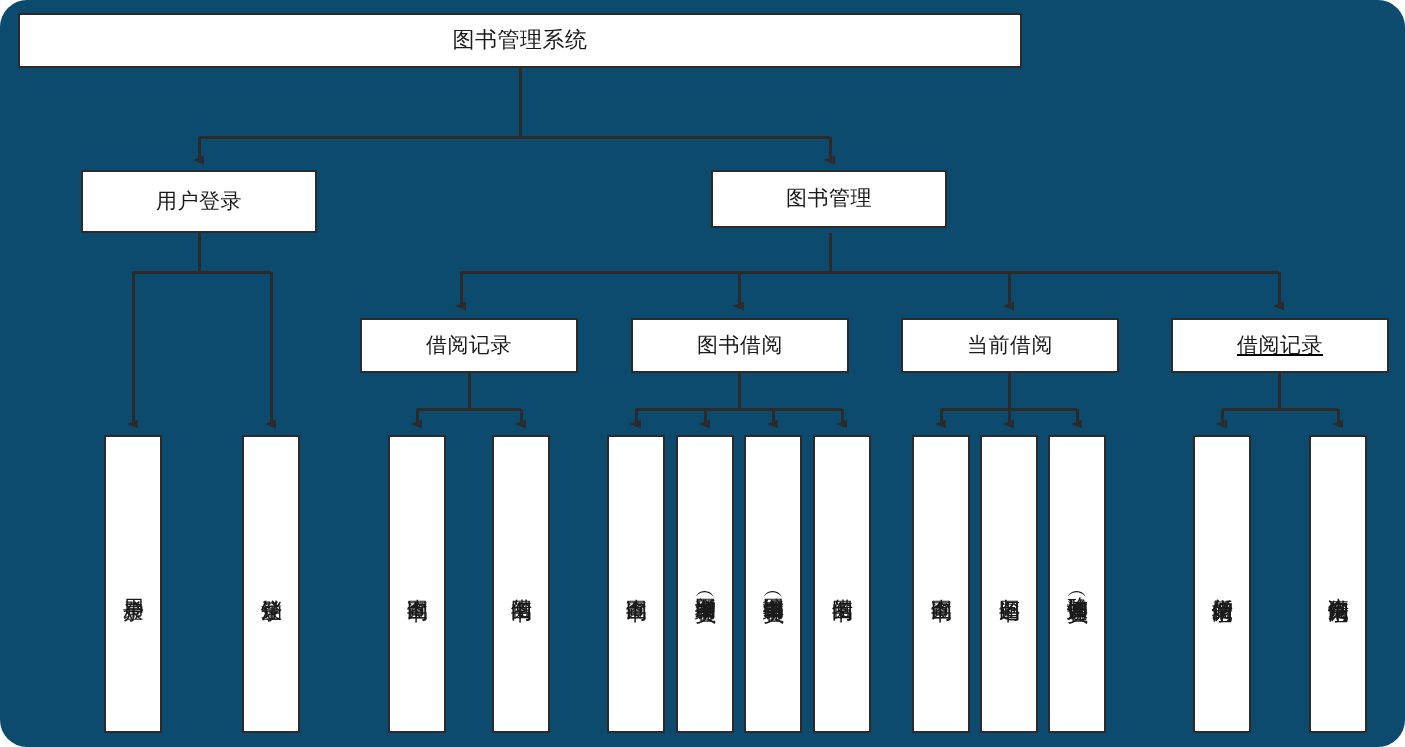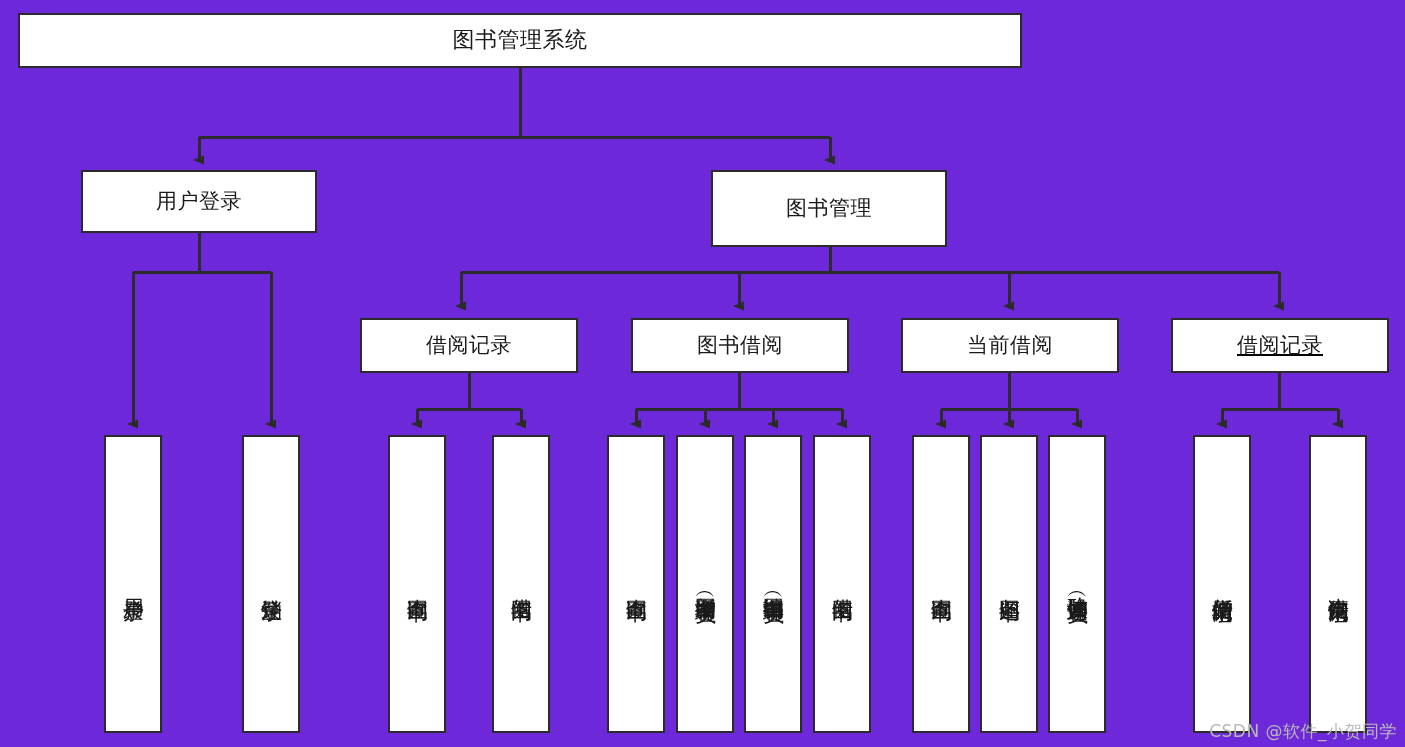--- a/index.html
+++ b/index.html
@@ -10,21 +10,22 @@
   body {
     width: 1405px;
     height: 747px;
     font-family: "DejaVu Sans", "Liberation Sans", sans-serif;
     overflow: hidden;
   }
   #diagram-root {
     position: relative;
     width: 1405px;
     height: 747px;
-    background: #6d28d9;
+    background: #0c4a6e;
+    border-radius: 27px;
   }
   svg#flow-svg {
     position: absolute;
     left: 0;
     top: 0;
     width: 1405px;
     height: 747px;
   }
   .node-box {
     position: absolute;
@@ -128,21 +129,21 @@
     </g>
   </svg>
 
   <div class="node-box root" style="left:18px; top:13px; width:1004px; height:55px;">
     <span class="node-label-h">图书管理系统</span>
   </div>
 
   <div class="node-box" style="left:81px; top:170px; width:236px; height:63px;">
     <span class="node-label-h">用户登录</span>
   </div>
-  <div class="node-box" style="left:711px; top:170px; width:236px; height:77px;">
+  <div class="node-box" style="left:711px; top:170px; width:236px; height:58px;">
     <span class="node-label-h">图书管理</span>
   </div>
 
   <div class="node-box" style="left:360px; top:318px; width:218px; height:55px;">
     <span class="node-label-h">借阅记录</span>
   </div>
   <div class="node-box" style="left:901px; top:318px; width:218px; height:55px;">
     <span class="node-label-h">当前借阅</span>
   </div>
   <div class="node-box" style="left:631px; top:318px; width:218px; height:55px;">
@@ -189,15 +190,14 @@
     <span class="leaf-label-v">确认归还（管理员）</span>
   </div>
 
   <div class="leaf-box" style="left:1193px; top:435px; width:58px; height:298px;">
     <span class="leaf-label-v">新增借阅记录</span>
   </div>
   <div class="leaf-box" style="left:1309px; top:435px; width:58px; height:298px;">
     <span class="leaf-label-v">查询借阅记录</span>
   </div>
 
-  <div id="watermark">CSDN @软件_小贺同学</div>
 
 </div>
 
 </body></html>

